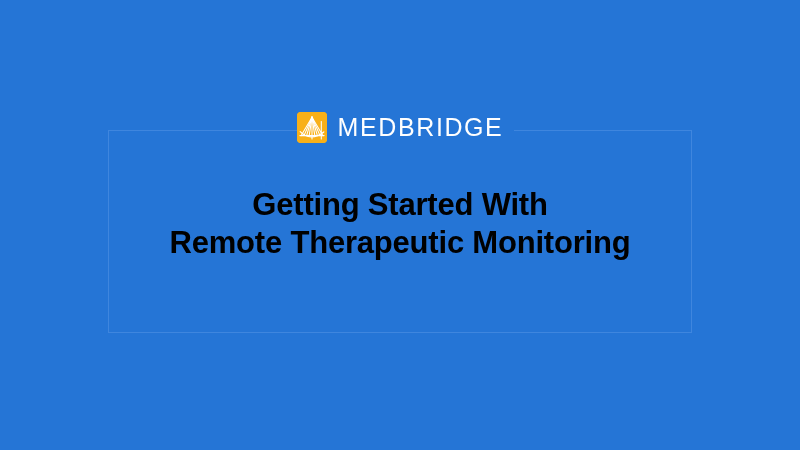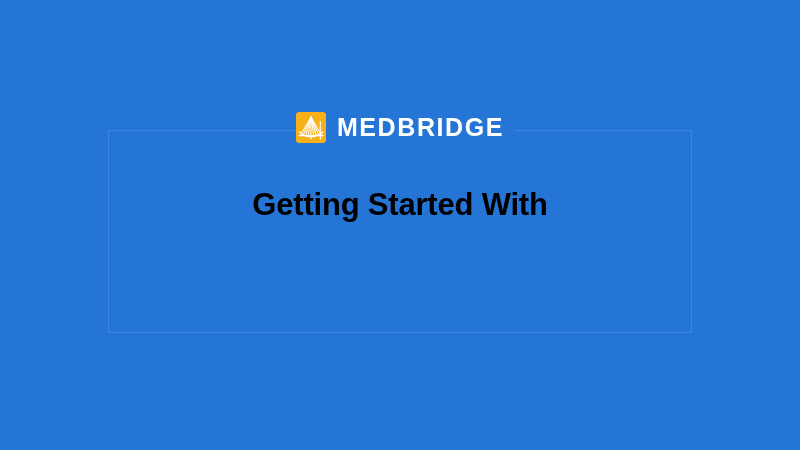--- a/index.html
+++ b/index.html
@@ -68,21 +68,21 @@
   .logo-mark svg {
     display: block;
     width: 30px;
     height: 31px;
   }
 
   .logo-wordmark {
     color: #ffffff;
     font-family: "Liberation Sans", sans-serif;
     font-size: 25px;
-    font-weight: 700;
+    font-weight: 400;
     letter-spacing: 1.6px;
     line-height: 1;
     white-space: nowrap;
     position: relative;
     top: 0px;
   }
 
   
   .headline {
     position: absolute;
@@ -134,15 +134,16 @@
 
           <path d="M3.2 19.6 C 9.5 26.4, 18.5 26.6, 26.8 20.0" stroke-width="1.25"></path>
         </g>
       </svg>
     </span>
     <span class="logo-wordmark">MEDBRIDGE</span>
   </div>
 
   <div class="headline">
     <span class="line">Getting Started With</span>
+    <span class="line">Remote Therapeutic Monitoring</span>
   </div>
 
 </div>
 
 </body></html>

